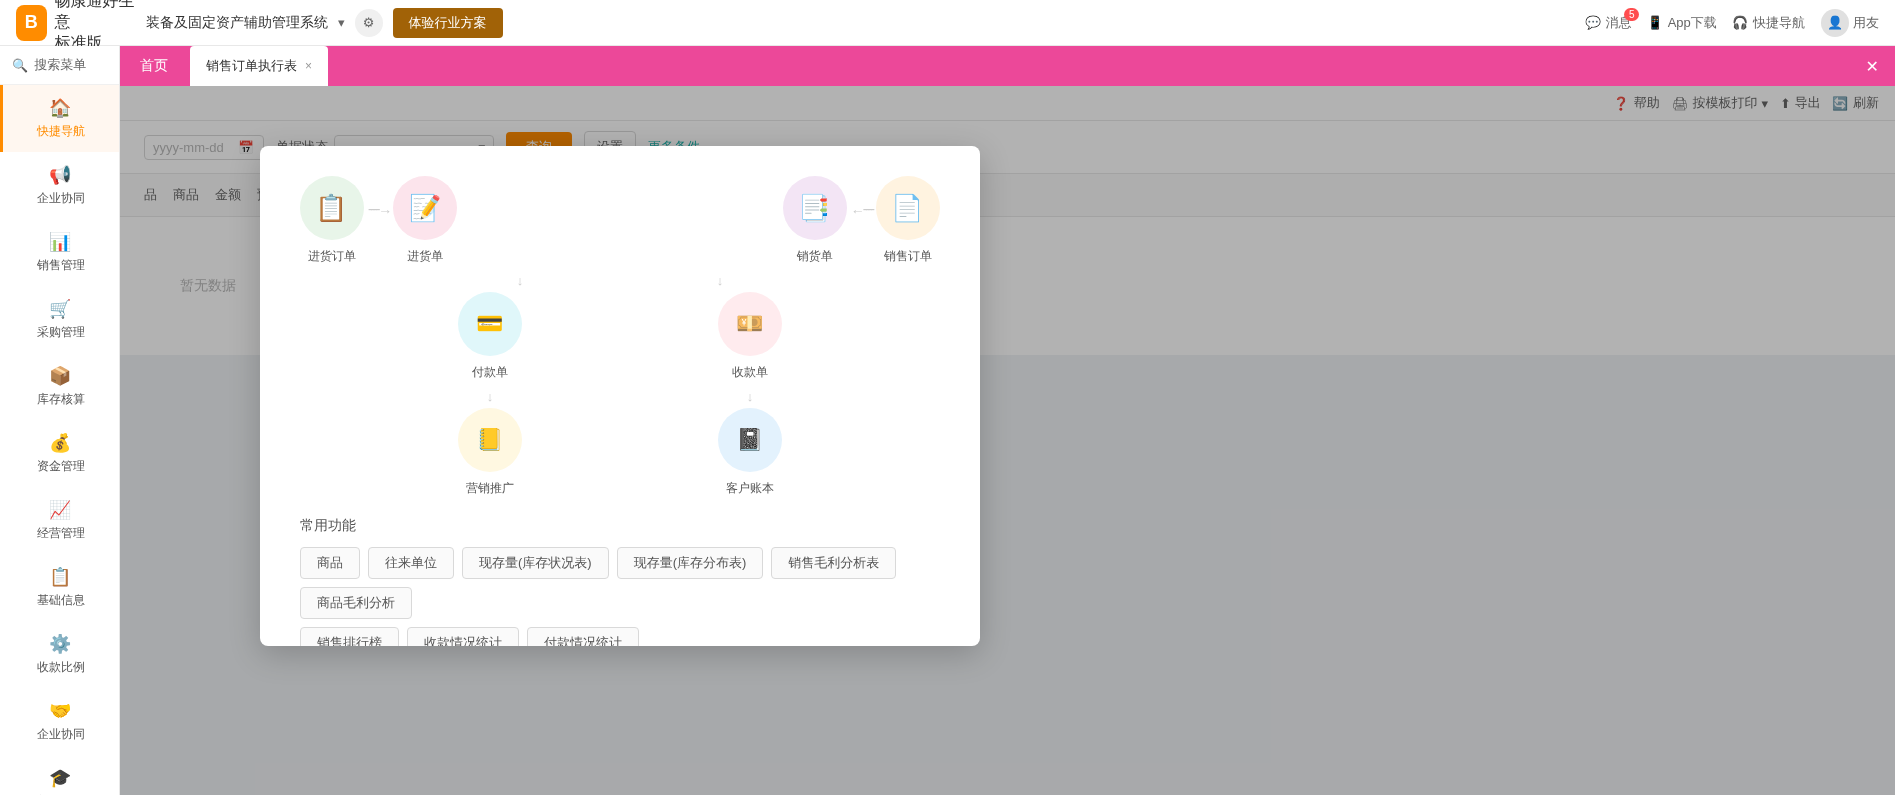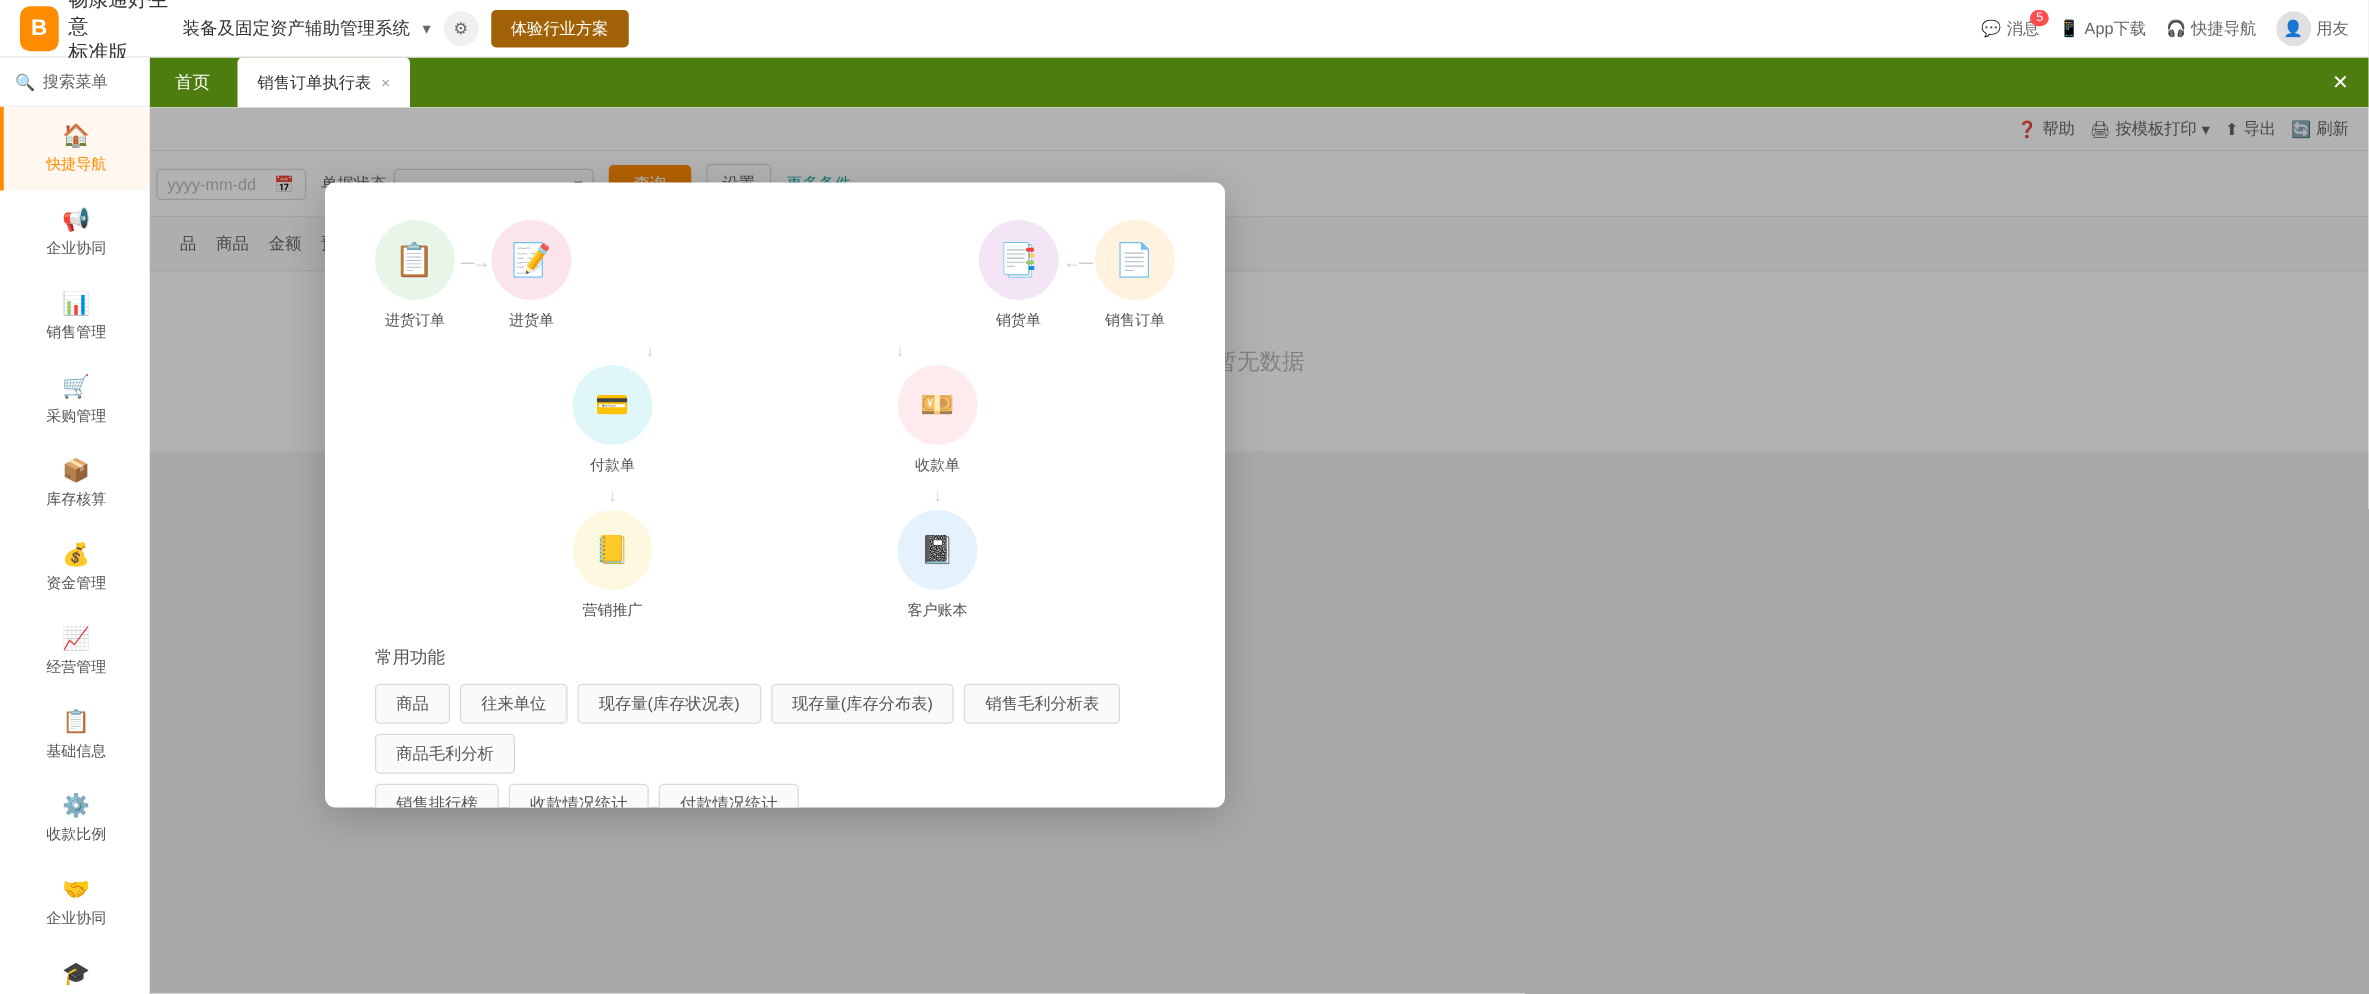--- a/index.html
+++ b/index.html
@@ -36,48 +36,48 @@
     .sidebar { width: 120px; background: #fff; border-right: 1px solid #e8e8e8; display: flex; flex-direction: column; overflow-y: auto; }
     .sidebar-search { display: flex; align-items: center; gap: 6px; padding: 10px 12px; border-bottom: 1px solid #f0f0f0; cursor: pointer; color: #666; }
     .sidebar-item { display: flex; flex-direction: column; align-items: center; justify-content: center; padding: 12px 0; cursor: pointer; color: #555; gap: 4px; font-size: 12px; border-left: 3px solid transparent; }
     .sidebar-item.active { color: #ff8c00; background: #fff7f0; border-left-color: #ff8c00; }
     .sidebar-item-icon { font-size: 18px; }
 
     
     .content-area { flex: 1; display: flex; flex-direction: column; overflow: hidden; }
 
     
-    .tab-bar { background: #4d7c0f; display: flex; align-items: center; height: 40px; padding: 0 0; }
+    .tab-bar { background: #ec4899; display: flex; align-items: center; height: 40px; padding: 0 0; }
     .tab-home { padding: 0 20px; height: 100%; display: flex; align-items: center; color: #fff; font-size: 14px; cursor: pointer; }
     .tab-item { padding: 0 16px; height: 100%; display: flex; align-items: center; background: #fff; color: #333; font-size: 13px; cursor: pointer; gap: 8px; border-radius: 4px 4px 0 0; margin-left: 2px; }
     .tab-close { color: #999; font-size: 12px; cursor: pointer; }
     .tab-bar-close { margin-left: auto; color: #fff; padding: 0 16px; cursor: pointer; font-size: 16px; }
 
     
     .page-content { flex: 1; background: #f0f2f5; overflow: hidden; position: relative; }
 
     
     .page-toolbar { background: #fff; padding: 8px 16px; display: flex; align-items: center; justify-content: flex-end; gap: 12px; border-bottom: 1px solid #e8e8e8; }
     .toolbar-btn { display: flex; align-items: center; gap: 4px; color: #666; cursor: pointer; font-size: 13px; }
 
     
-    .search-bar { background: #fff; padding: 10px 5px; display: flex; align-items: center; gap: 12px; border-bottom: 1px solid #e8e8e8; flex-wrap: wrap; }
+    .search-bar { background: #fff; padding: 10px 24px; display: flex; align-items: center; gap: 12px; border-bottom: 1px solid #e8e8e8; flex-wrap: wrap; }
     .search-field { display: flex; align-items: center; gap: 6px; }
     .search-field label { color: #666; font-size: 13px; white-space: nowrap; }
     .date-input { border: 1px solid #d9d9d9; border-radius: 4px; padding: 4px 8px; font-size: 13px; color: #bbb; width: 120px; display: flex; align-items: center; justify-content: space-between; }
     .status-select { border: 1px solid #d9d9d9; border-radius: 4px; padding: 4px 8px; font-size: 13px; color: #333; width: 160px; display: flex; align-items: center; justify-content: space-between; background: #fff; }
     .query-btn { background: #ff8c00; color: #fff; border: none; padding: 6px 20px; border-radius: 4px; cursor: pointer; font-size: 13px; }
     .setting-btn { background: #fff; color: #666; border: 1px solid #d9d9d9; padding: 6px 12px; border-radius: 4px; cursor: pointer; font-size: 13px; }
     .more-conditions { color: #20b2aa; font-size: 13px; cursor: pointer; }
 
     
     .table-area { background: #fff; margin: 0; overflow: auto; }
     .table-header { display: flex; background: #fafafa; border-bottom: 1px solid #e8e8e8; padding: 0 16px; }
     .table-col { padding: 12px 8px; font-size: 13px; color: #666; font-weight: 500; white-space: nowrap; flex-shrink: 0; }
-    .no-data { text-align: center; padding: 60px; color: #bbb; font-size: 18px; }
+    .no-data { text-align: left; padding: 60px; color: #bbb; font-size: 14px; }
 
     
     .modal-overlay {
       position: absolute;
       top: 0; left: 0; right: 0; bottom: 0;
       background: rgba(0,0,0,0.3);
       display: flex;
       align-items: flex-start;
       justify-content: flex-start;
       padding: 60px 0 0 140px;

